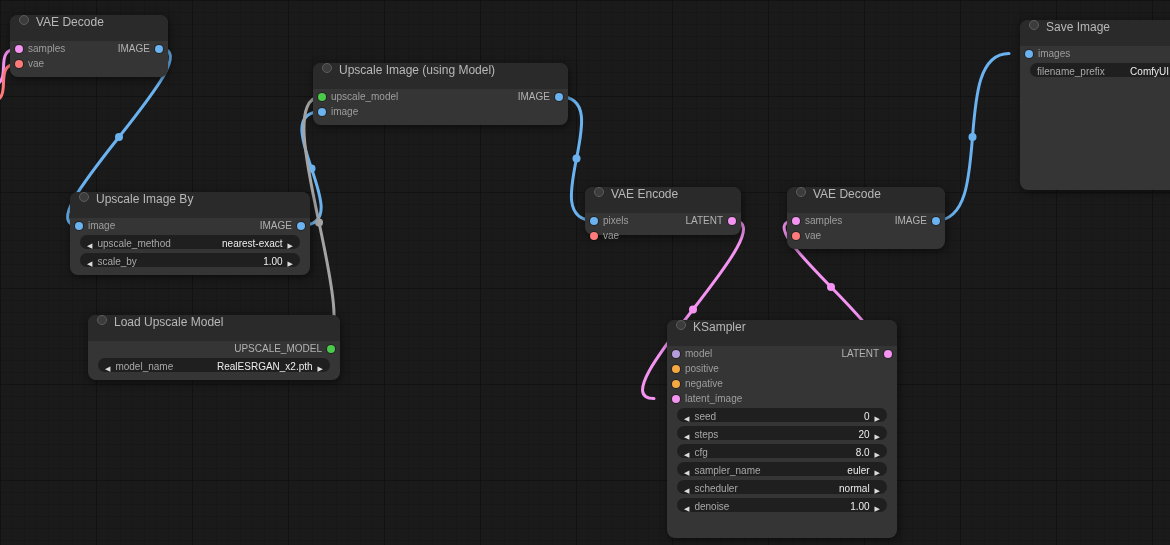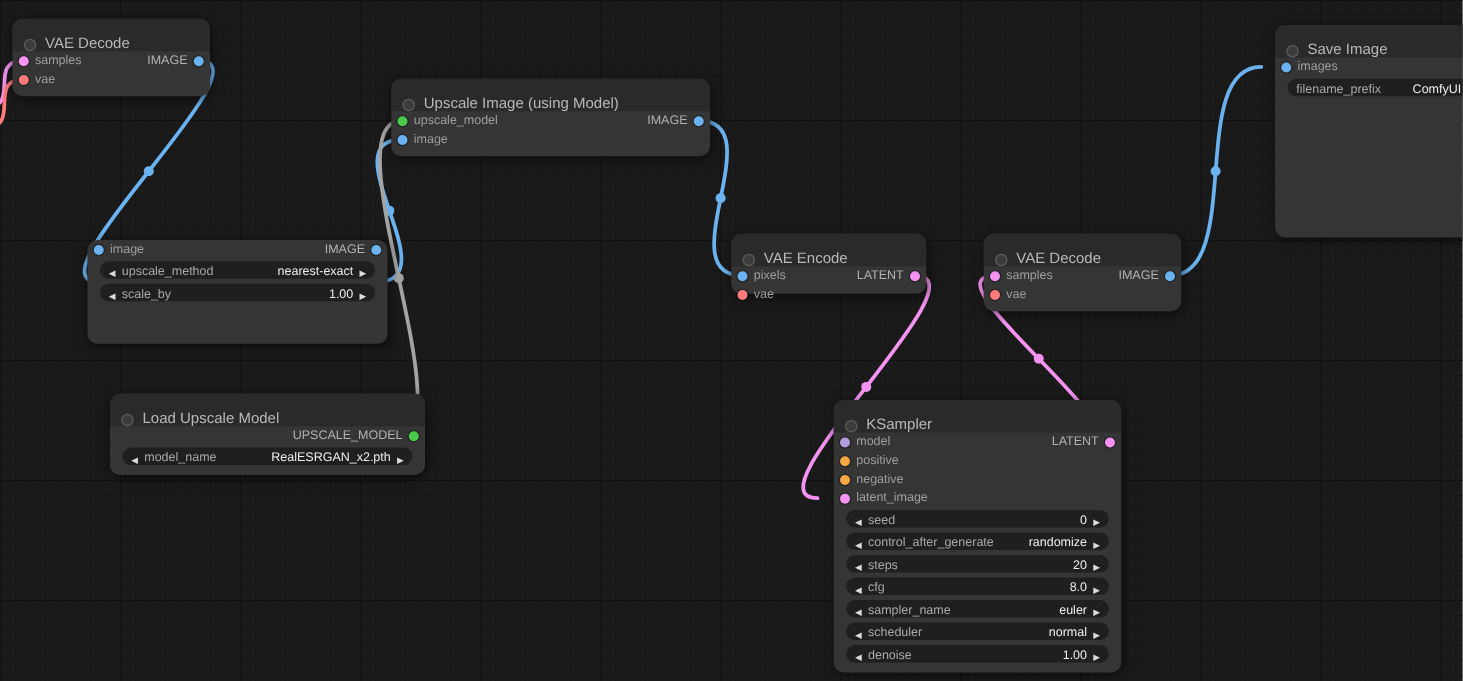--- a/index.html
+++ b/index.html
@@ -15,21 +15,21 @@
       linear-gradient(to bottom, #171717 1px, transparent 1px);
     background-size: 96px 96px, 96px 96px, 12px 12px, 12px 12px;
   }
   #links { position:absolute; left:0; top:0; width:1170px; height:545px; }
   .node {
     position:absolute; background:#353535; border-radius:8px;
     box-shadow: 1px 2px 9px rgba(0,0,0,.55);
     font-size:10px; color:#9e9e9e;
   }
   .node-title {
-    display:flex; align-items:flex-end; gap:7px; height:26px; padding:0 9px;
+    display:flex; align-items:flex-start; gap:7px; height:26px; padding:0 9px;
     background:#2a2a2a; border-radius:8px 8px 0 0;
     color:#b8b8b8; font-size:12px; white-space:nowrap;
   }
   .title-dot {
     width:10px; height:10px; border-radius:50%;
     background:#3c3c3c; border:1.5px solid #5d5d5d; flex:0 0 auto;
   }
   .slot-row { display:flex; justify-content:space-between; align-items:center; height:15px; padding:0 5px; }
   .slot { display:flex; align-items:center; gap:5px; height:15px; white-space:nowrap; }
   .slot.out { margin-left:auto; }
@@ -107,20 +107,24 @@
           </span>
         </div>
         <div class="slot-row">
           <span class="slot in">
             <span class="port" style="background: rgb(106, 179, 240);"></span>
             <span class="in-label">image</span>
           </span>
         </div>
       </div>
       <div class="node" style="left: 70px; top: 192px; width: 240px; height: 83px;">
+        <div class="node-title">
+          <span class="title-dot"></span>
+          <span>Upscale Image By</span>
+        </div>
         <div class="slot-row">
           <span class="slot in">
             <span class="port" style="background: rgb(106, 179, 240);"></span>
             <span class="in-label">image</span>
           </span>
           <span class="slot out">
             <span class="out-label">IMAGE</span>
             <span class="port" style="background: rgb(106, 179, 240);"></span>
           </span>
         </div>
@@ -237,28 +241,20 @@
           <span class="slot in">
             <span class="port" style="background: rgb(244, 147, 241);"></span>
             <span class="in-label">latent_image</span>
           </span>
         </div>
         <div class="widget-row">
           <div class="widget number">
             <span class="arrow">◀</span>
             <span class="wname">seed</span>
             <span class="wvalue">0</span>
-            <span class="arrow">▶</span>
-          </div>
-        </div>
-        <div class="widget-row">
-          <div class="widget combo">
-            <span class="arrow">◀</span>
-            <span class="wname">control_after_generate</span>
-            <span class="wvalue">randomize</span>
             <span class="arrow">▶</span>
           </div>
         </div>
         <div class="widget-row">
           <div class="widget number">
             <span class="arrow">◀</span>
             <span class="wname">steps</span>
             <span class="wvalue">20</span>
             <span class="arrow">▶</span>
           </div>

